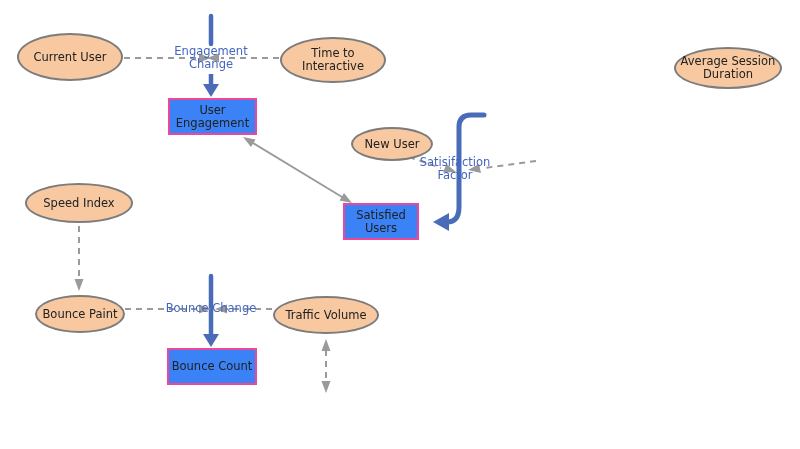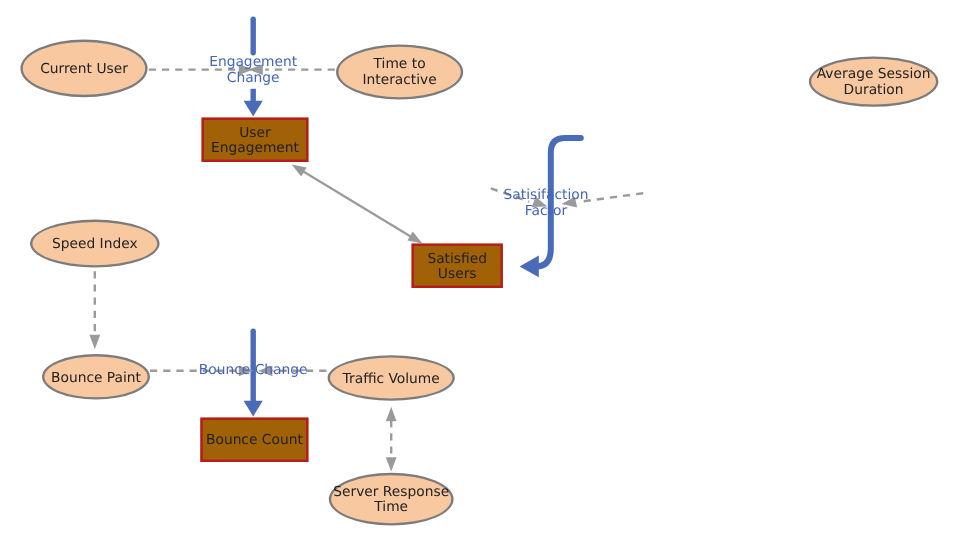--- a/index.html
+++ b/index.html
@@ -19,22 +19,22 @@
     z-index:2;
     font-size:11.5px;line-height:13px;color:#212121;
     cursor:default;
   }
   .ellipse{
     background:#F8C9A1;
     border:2px solid #7c7c7c;
     border-radius:50%;
   }
   .stock{
-    background:#a16207;
-    border:2px solid #b91c1c;
+    background:#3b82f6;
+    border:2px solid #ec4899;
   }
   .lbl{white-space:pre-line;}
   .flow-label{
     position:absolute;
     z-index:3;
     transform:translateX(-50%);
     text-align:center;
     color:#4365BE;
     font-size:11.5px;line-height:13px;
     white-space:pre-line;
@@ -119,38 +119,37 @@
   <div class="node ellipse" style="left:280px;top:37px;width:106px;height:46px">
     <span class="lbl">Time to
 Interactive</span>
   </div>
 
   <div class="node ellipse" style="left:674px;top:47px;width:108px;height:42px">
     <span class="lbl">Average Session
 Duration</span>
   </div>
 
+  <div class="node ellipse" style="left:351px;top:127px;width:82px;height:34px">
+    <span class="lbl">New User</span>
+  </div>
 
 
   <div class="node ellipse" style="left:25px;top:183px;width:108px;height:40px">
     <span class="lbl">Speed Index</span>
   </div>
 
   <div class="node ellipse" style="left:35px;top:295px;width:90px;height:38px">
     <span class="lbl">Bounce Paint</span>
   </div>
 
   <div class="node ellipse" style="left:273px;top:296px;width:106px;height:38px">
     <span class="lbl">Traffic Volume</span>
   </div>
 
-  <div class="node ellipse" style="left:274px;top:394px;width:104px;height:44px">
-    <span class="lbl">Server Response
-Time</span>
-  </div>
 
   <div class="node stock" style="left:168px;top:98px;width:89px;height:37px">
     <span class="lbl">User
 Engagement</span>
   </div>
 
   <div class="node stock" style="left:343px;top:203px;width:76px;height:37px">
     <span class="lbl">Satisfied
 Users</span>
   </div>

